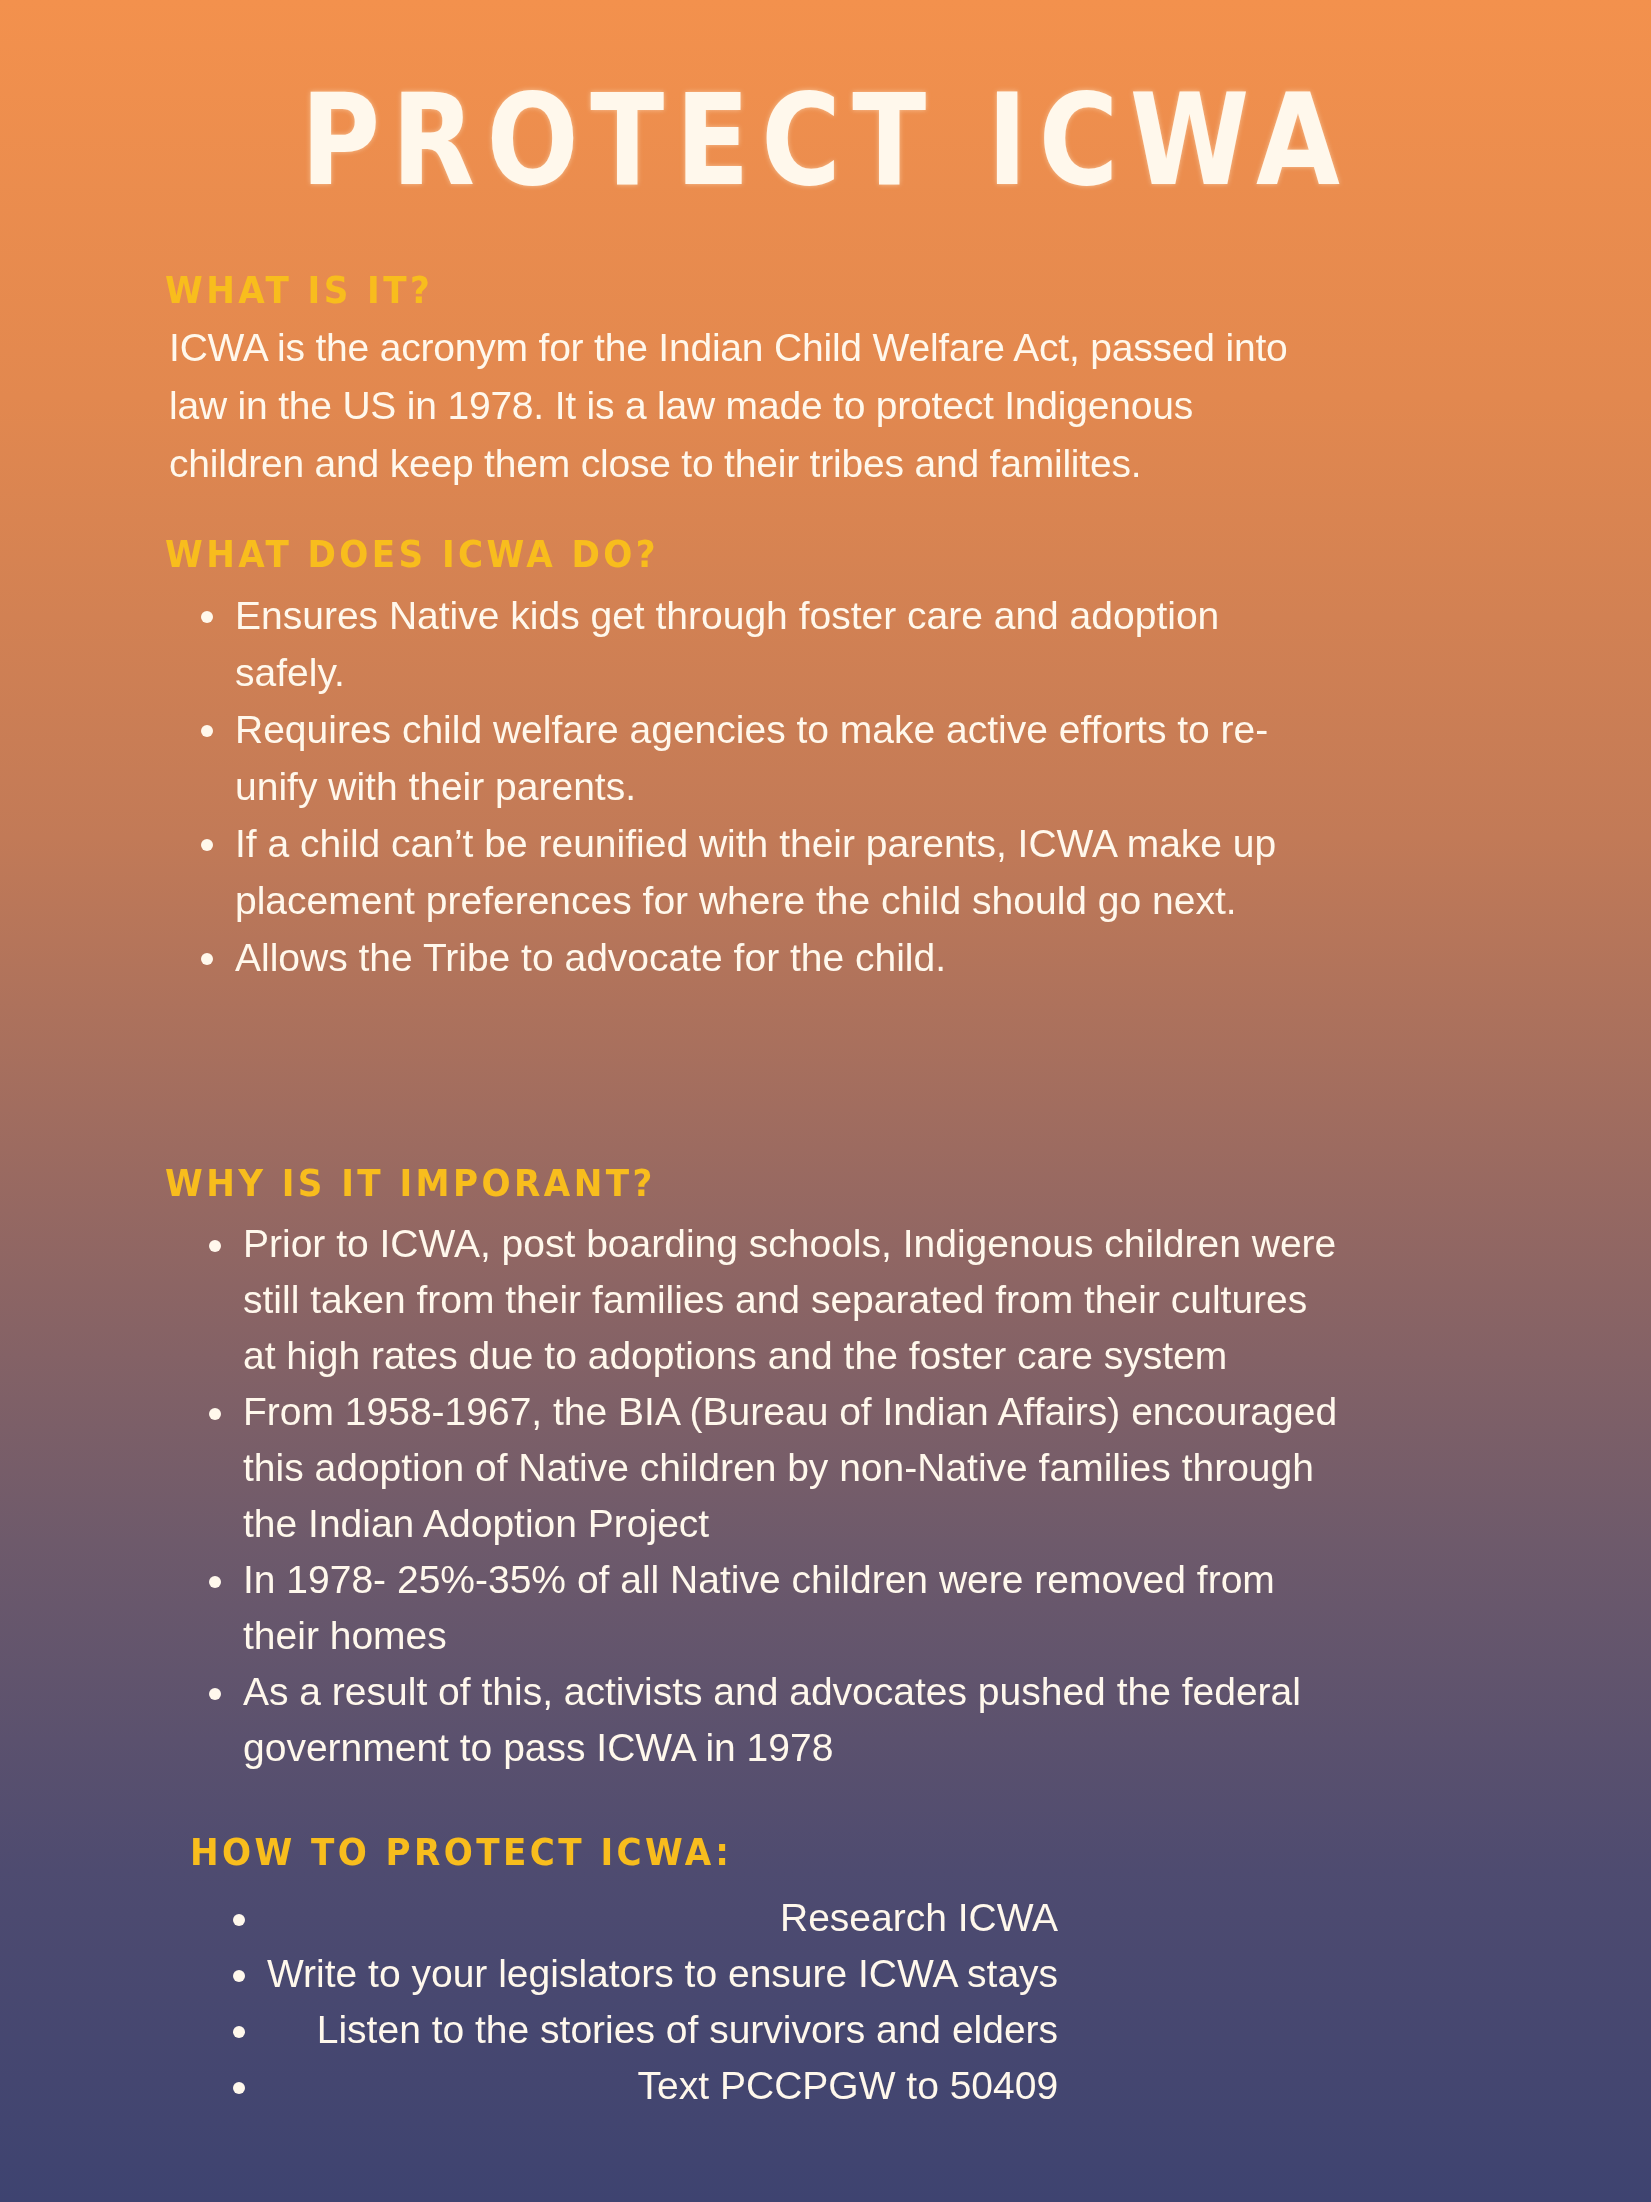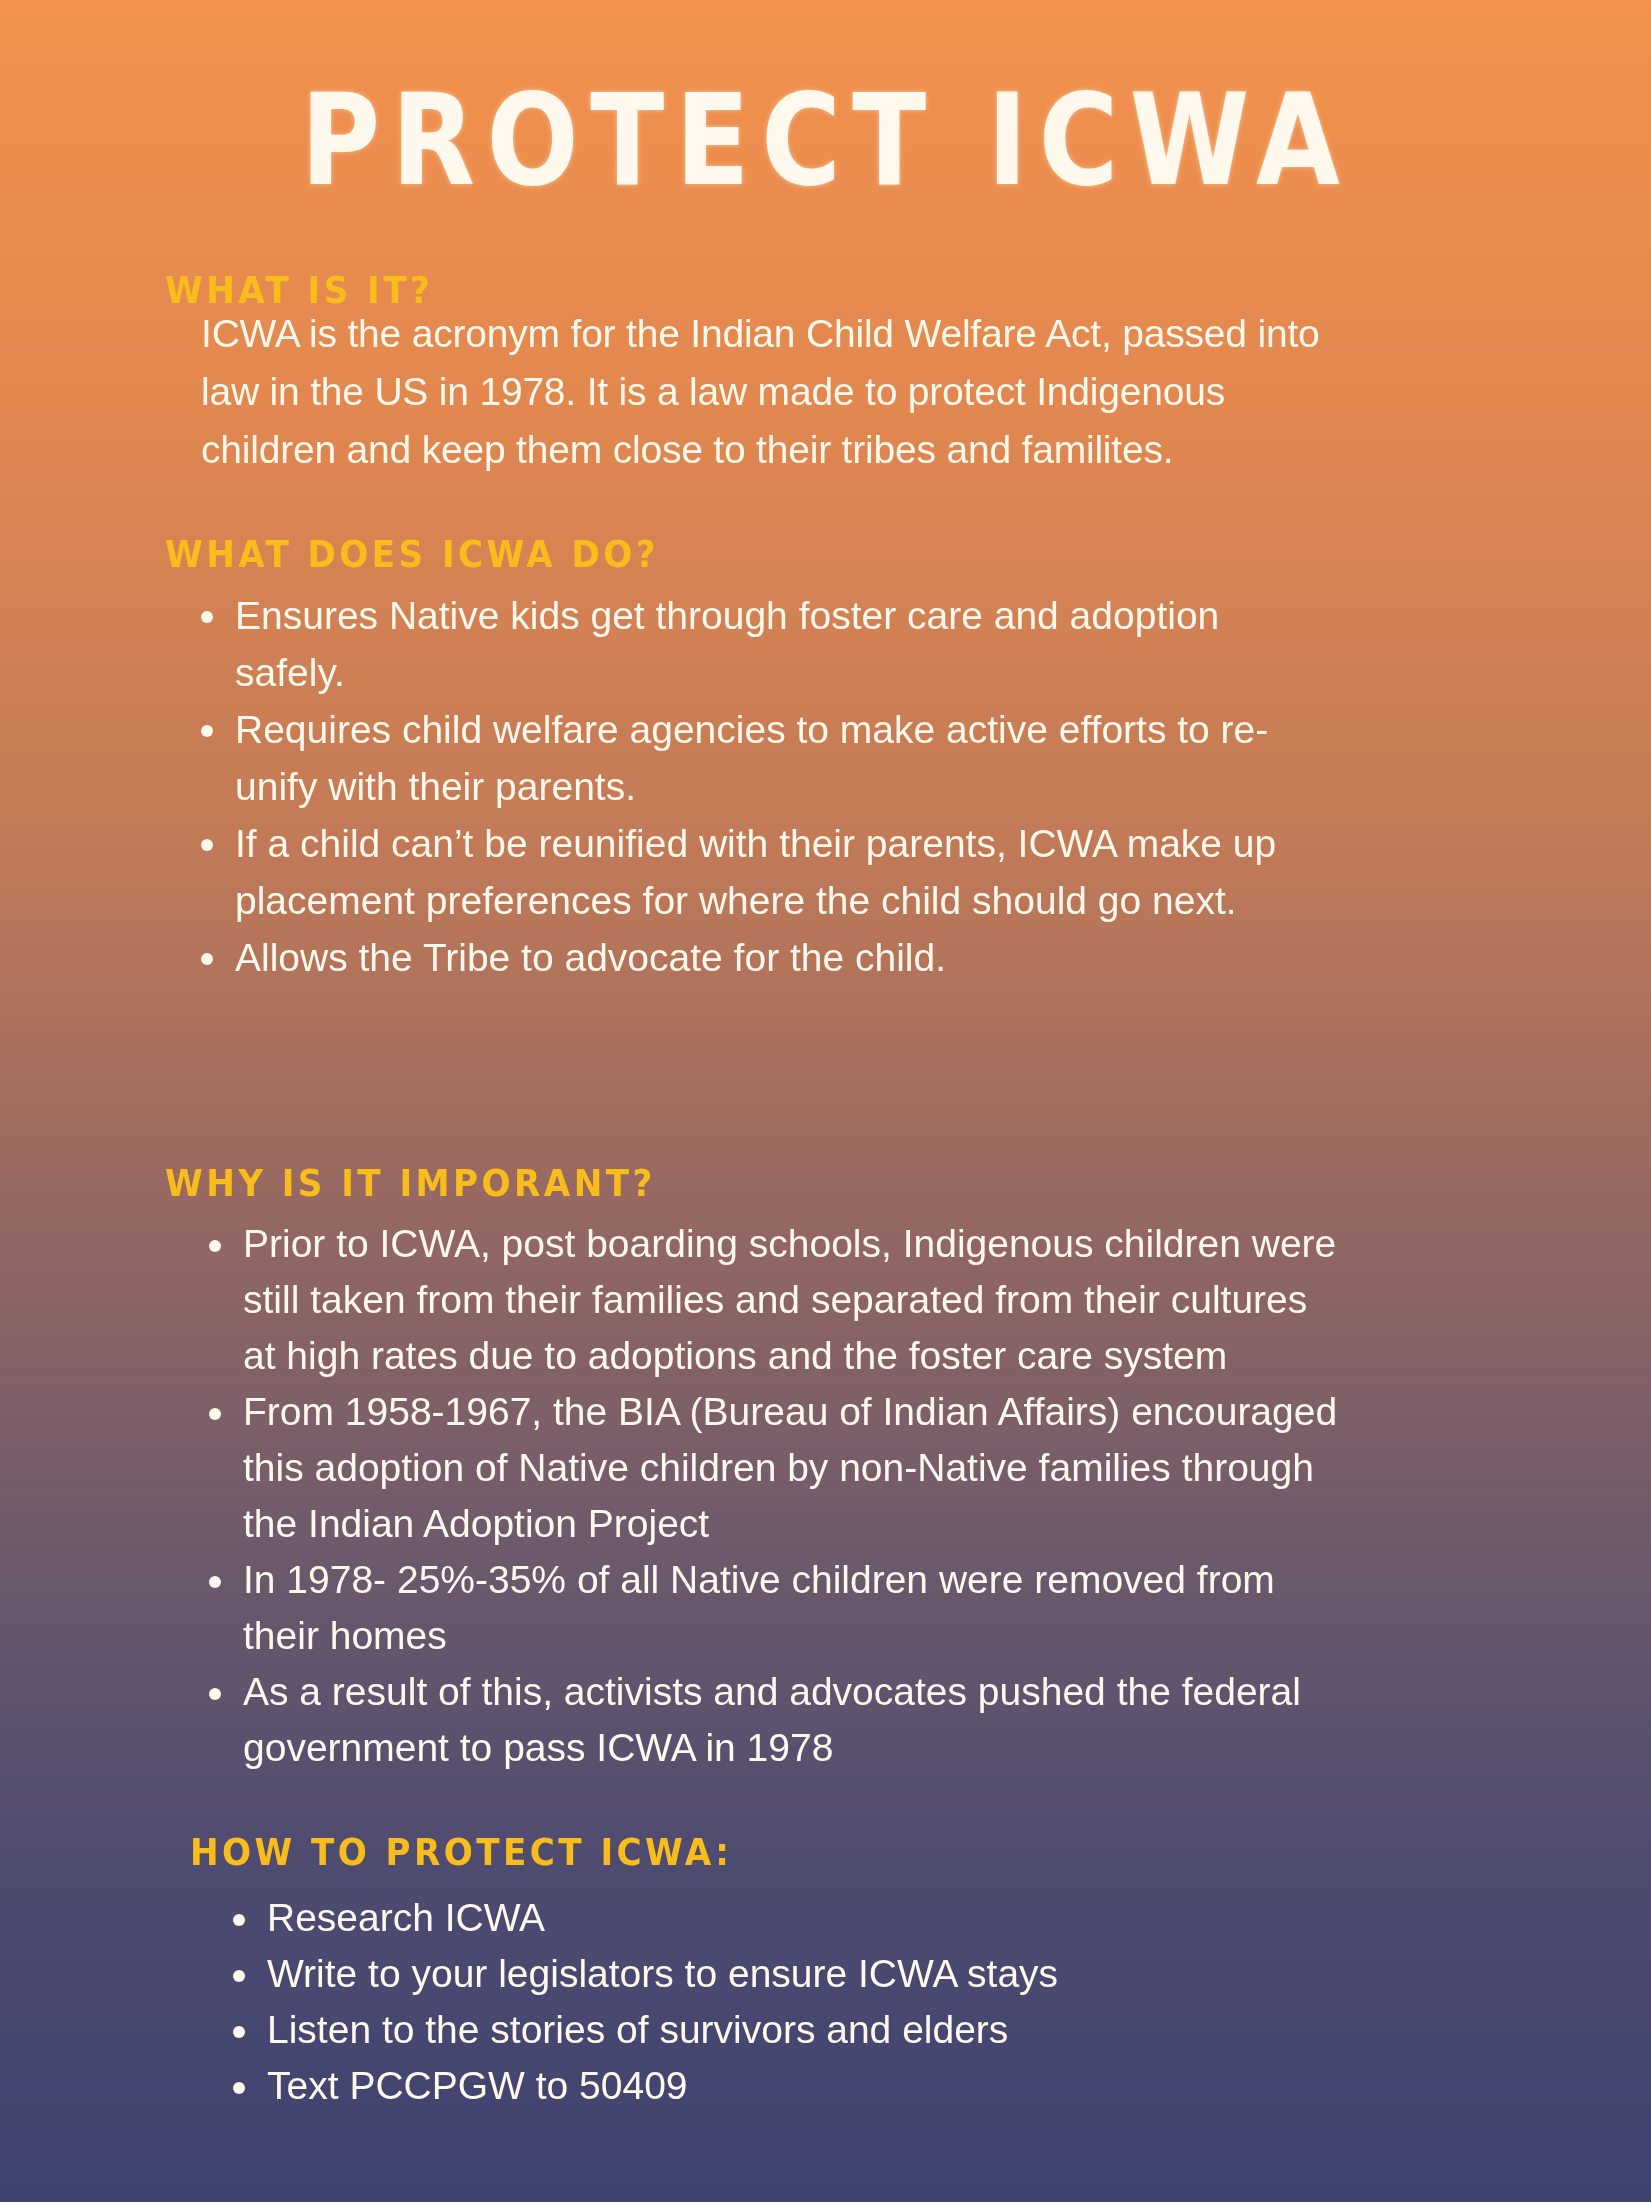--- a/index.html
+++ b/index.html
@@ -66,21 +66,21 @@
       background: #FFF8EC;
     }
     b { font-weight: normal; }
   </style>
 </head>
 <body>
 
 <div class="title">PROTECT ICWA</div>
 
 <div class="heading" style="top:271px; left:165px;">WHAT IS IT?</div>
-<div class="para" style="top:305px; left:169px;margin-left:32px;">
+<div class="para" style="top:319px; left:169px;">
   <div>ICWA is the acronym for the Indian Child Welfare Act, passed into</div>
   <div>law in the US in 1978. It is a law made to protect Indigenous</div>
   <div>children and keep them close to their tribes and familites.</div>
 </div>
 
 <div class="heading" style="top:535px; left:165px;">WHAT DOES ICWA DO?</div>
 <ul class="blist" style="top:587px; left:235px;">
   <li>
       <span class="bullet"></span>
     <div>Ensures Native kids get through foster care and adoption</div>
@@ -122,21 +122,21 @@
     <div>their homes</div>
   </li>
   <li>
       <span class="bullet"></span>
     <div>As a result of this, activists and advocates pushed the federal</div>
     <div>government to pass ICWA in 1978</div>
   </li>
 </ul>
 
 <div class="heading" style="top:1833px; left:190px;">HOW TO PROTECT ICWA:</div>
-<ul class="blist" style="top:1890px; left:267px; line-height:56px;">
+<ul class="blist" style="top:1890px; left:267px; line-height:56px;text-align:right;">
   <li>
       <span class="bullet"></span>
     <div>Research ICWA</div>
   </li>
   <li>
       <span class="bullet"></span>
     <div>Write to your legislators to ensure ICWA stays</div>
   </li>
   <li>
       <span class="bullet"></span>

